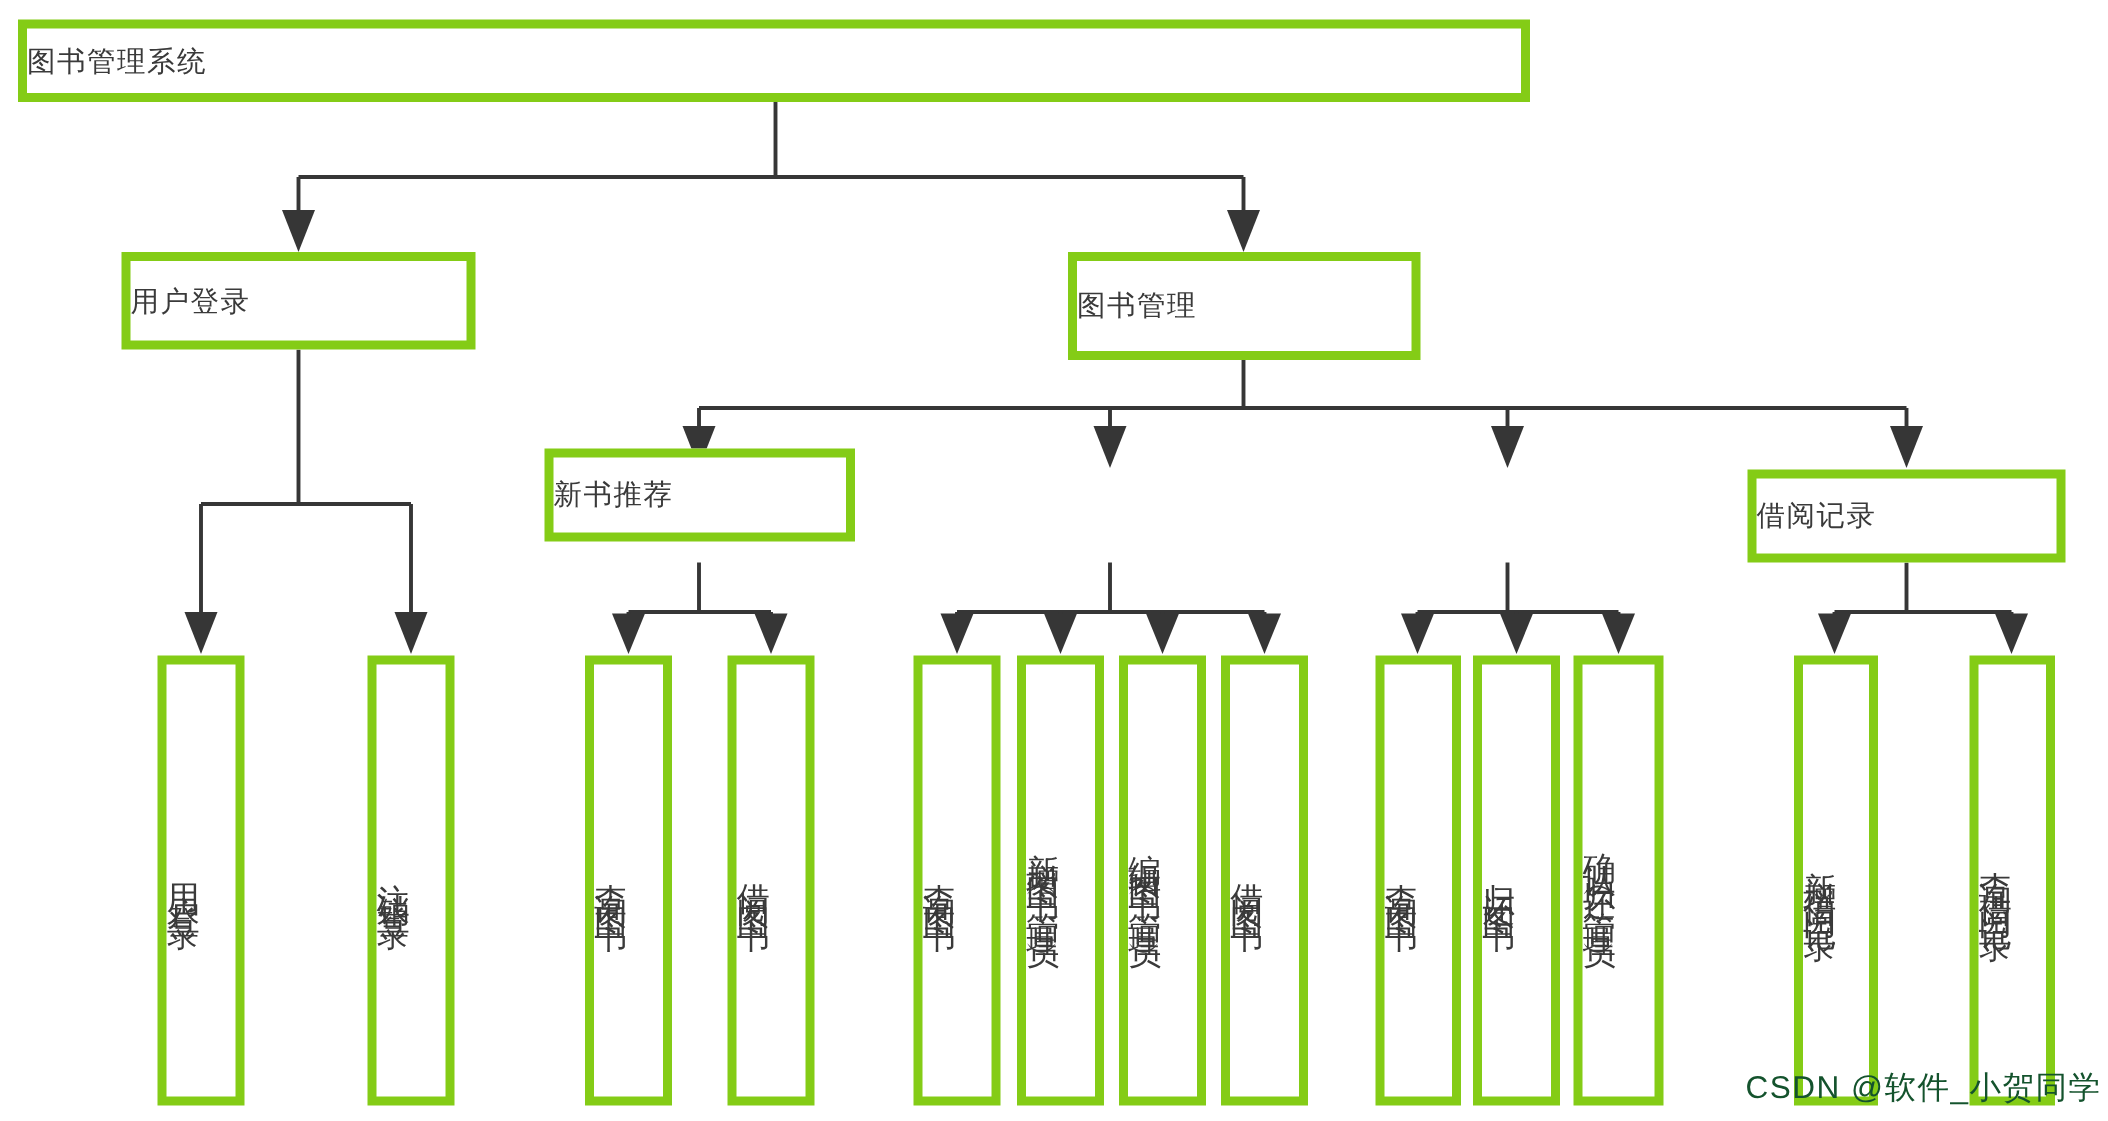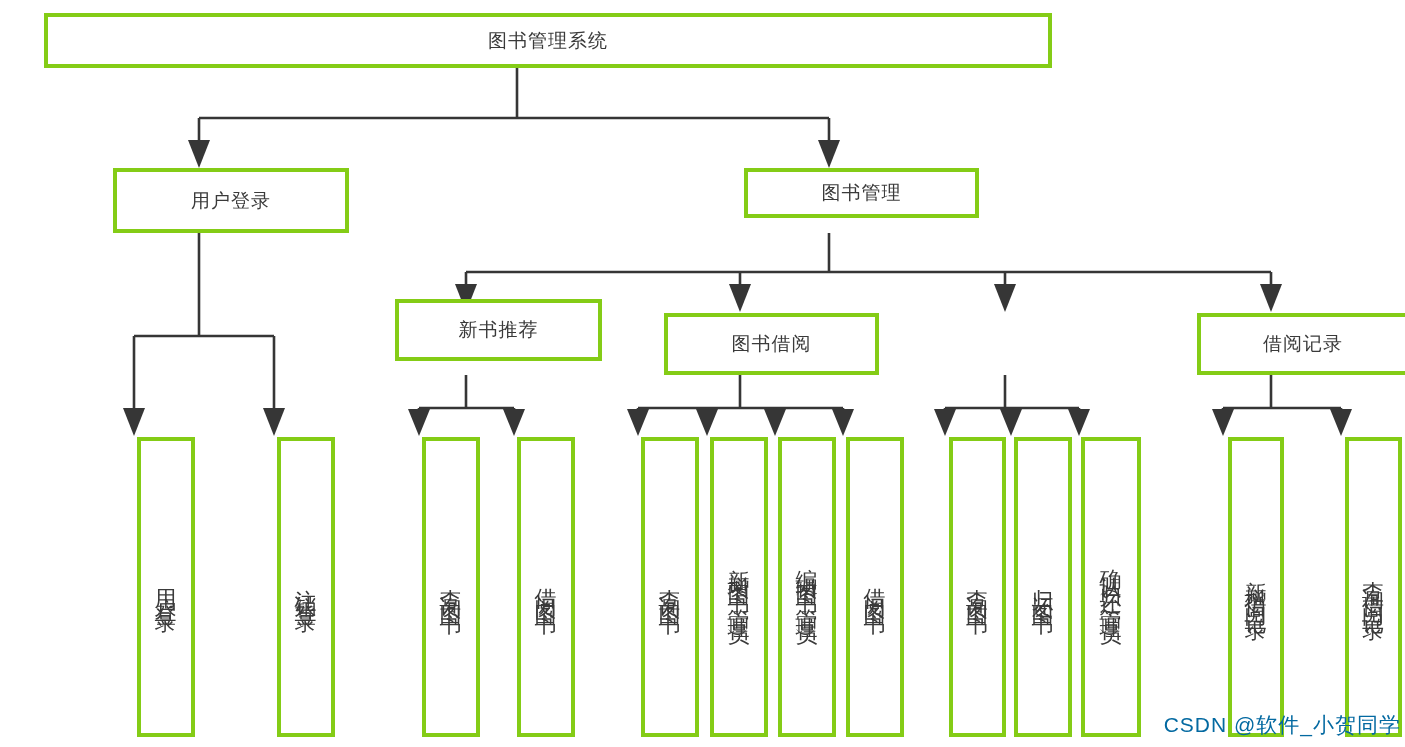--- a/index.html
+++ b/index.html
@@ -20,27 +20,26 @@
     left: 0;
     top: 0;
     width: 1405px;
     height: 747px;
     pointer-events: none;
   }
   .node {
     position: absolute;
     box-sizing: border-box;
     background: #ffffff;
-    border: 4px solid #84cc16;
+    border: 6px solid #84cc16;
     color: #3a3a3a;
     display: flex;
     align-items: center;
-    justify-content: center;
+    justify-content: flex-start;
     text-align: center;
-    margin-left: 32px;
   }
   .h-node {
     font-size: 19px;
     letter-spacing: 1px;
   }
   .root-node {
     left: 12px; top: 13px; width: 1008px; height: 55px;
   }
   .leaf {
     top: 437px;
@@ -53,21 +52,21 @@
     line-height: 1.05;
     letter-spacing: 8px;
     color: #3a3a3a;
     white-space: nowrap;
   }
   .watermark {
     position: absolute;
     right: 4px;
     bottom: 8px;
     font-size: 21px;
-    color: #0369a1;
+    color: #14532d;
     letter-spacing: 1px;
   }
 </style>
 </head>
 <body>
 
 <div class="canvas">
 
   <svg class="connectors" viewBox="0 0 1405 747" xmlns="http://www.w3.org/2000/svg">
     <g stroke="#363636" stroke-width="2.6" fill="none">
@@ -142,30 +141,27 @@
     </g>
   </svg>
 
   <div class="node h-node root-node">
     <span>图书管理系统</span>
   </div>
 
   <div class="node h-node" style="left:81px; top:168px; width:236px; height:65px;">
     <span>用户登录</span>
   </div>
-  <div class="node h-node" style="left:712px; top:168px; width:235px; height:50px;">
+  <div class="node h-node" style="left:712px; top:168px; width:235px; height:72px;">
     <span>图书管理</span>
   </div>
 
   <div class="node h-node" style="left:363px; top:299px; width:207px; height:62px;">
     <span>新书推荐</span>
   </div>
-  <div class="node h-node" style="left:632px; top:313px; width:215px; height:62px;">
-    <span>图书借阅</span>
-  </div>
   <div class="node h-node" style="left:1165px; top:313px; width:212px; height:62px;">
     <span>借阅记录</span>
   </div>
 
   <div class="node leaf" style="left:105px; width:58px;">
     <span class="vtext">用户登录</span>
   </div>
   <div class="node leaf" style="left:245px; width:58px;">
     <span class="vtext">注销登录</span>
   </div>

